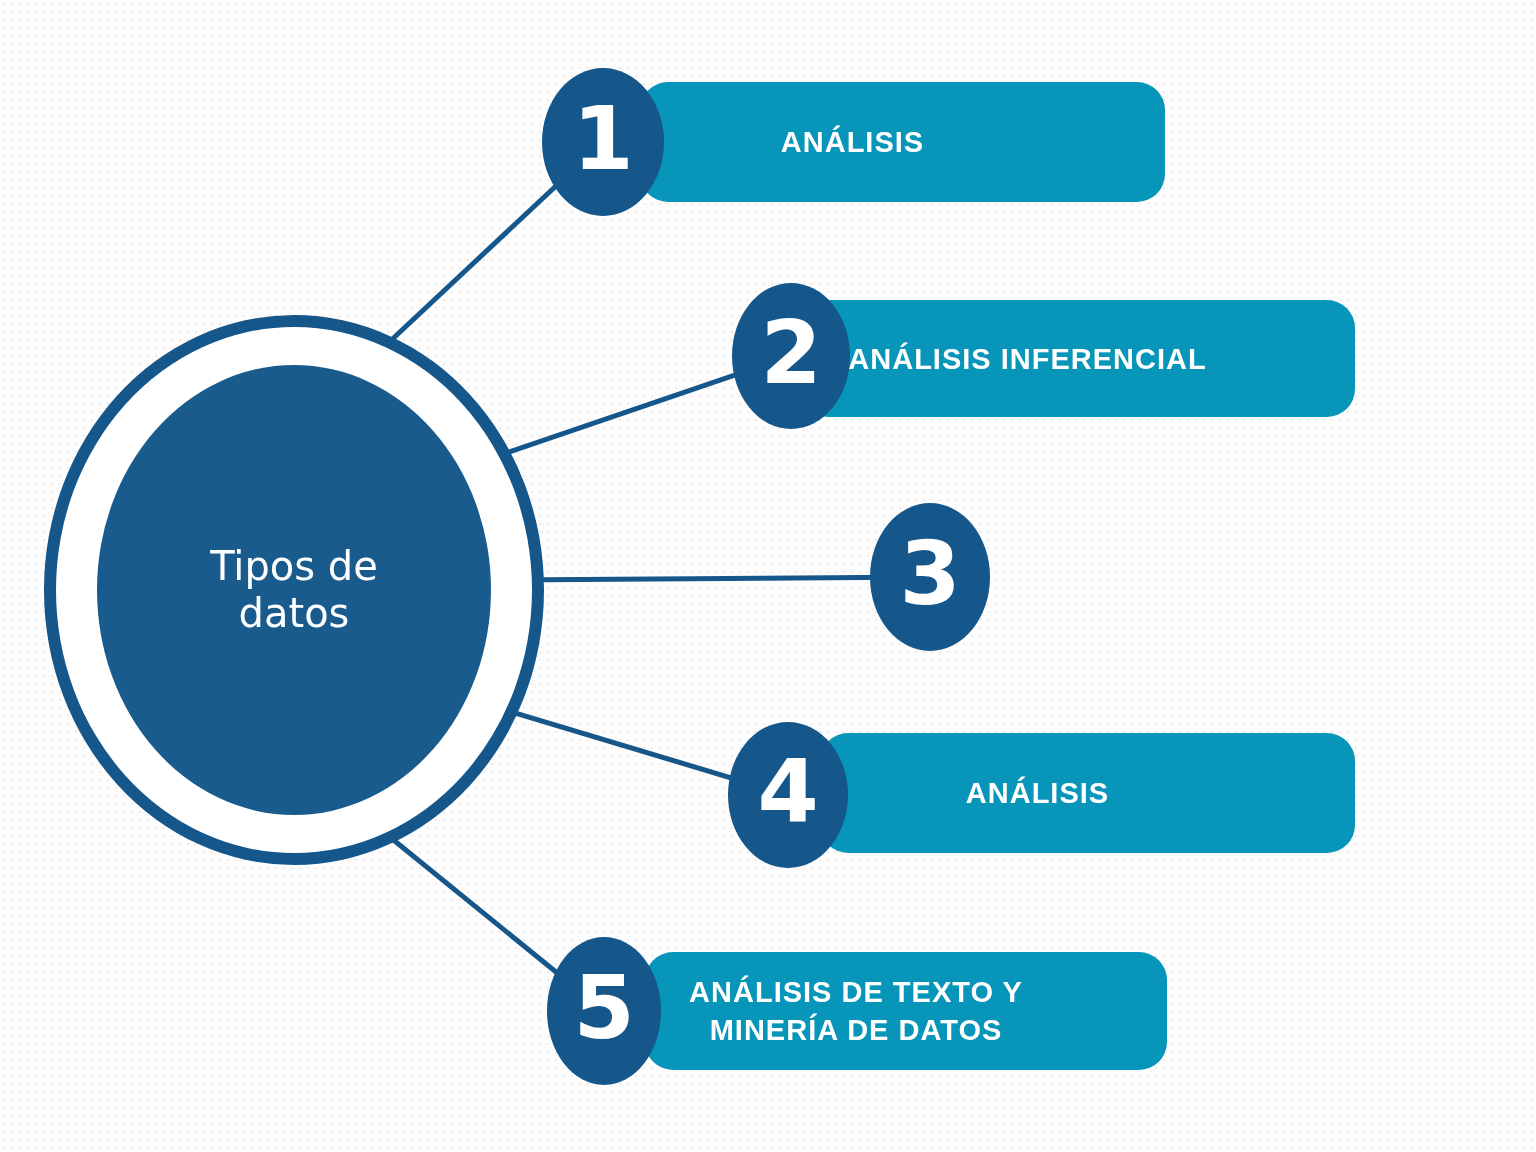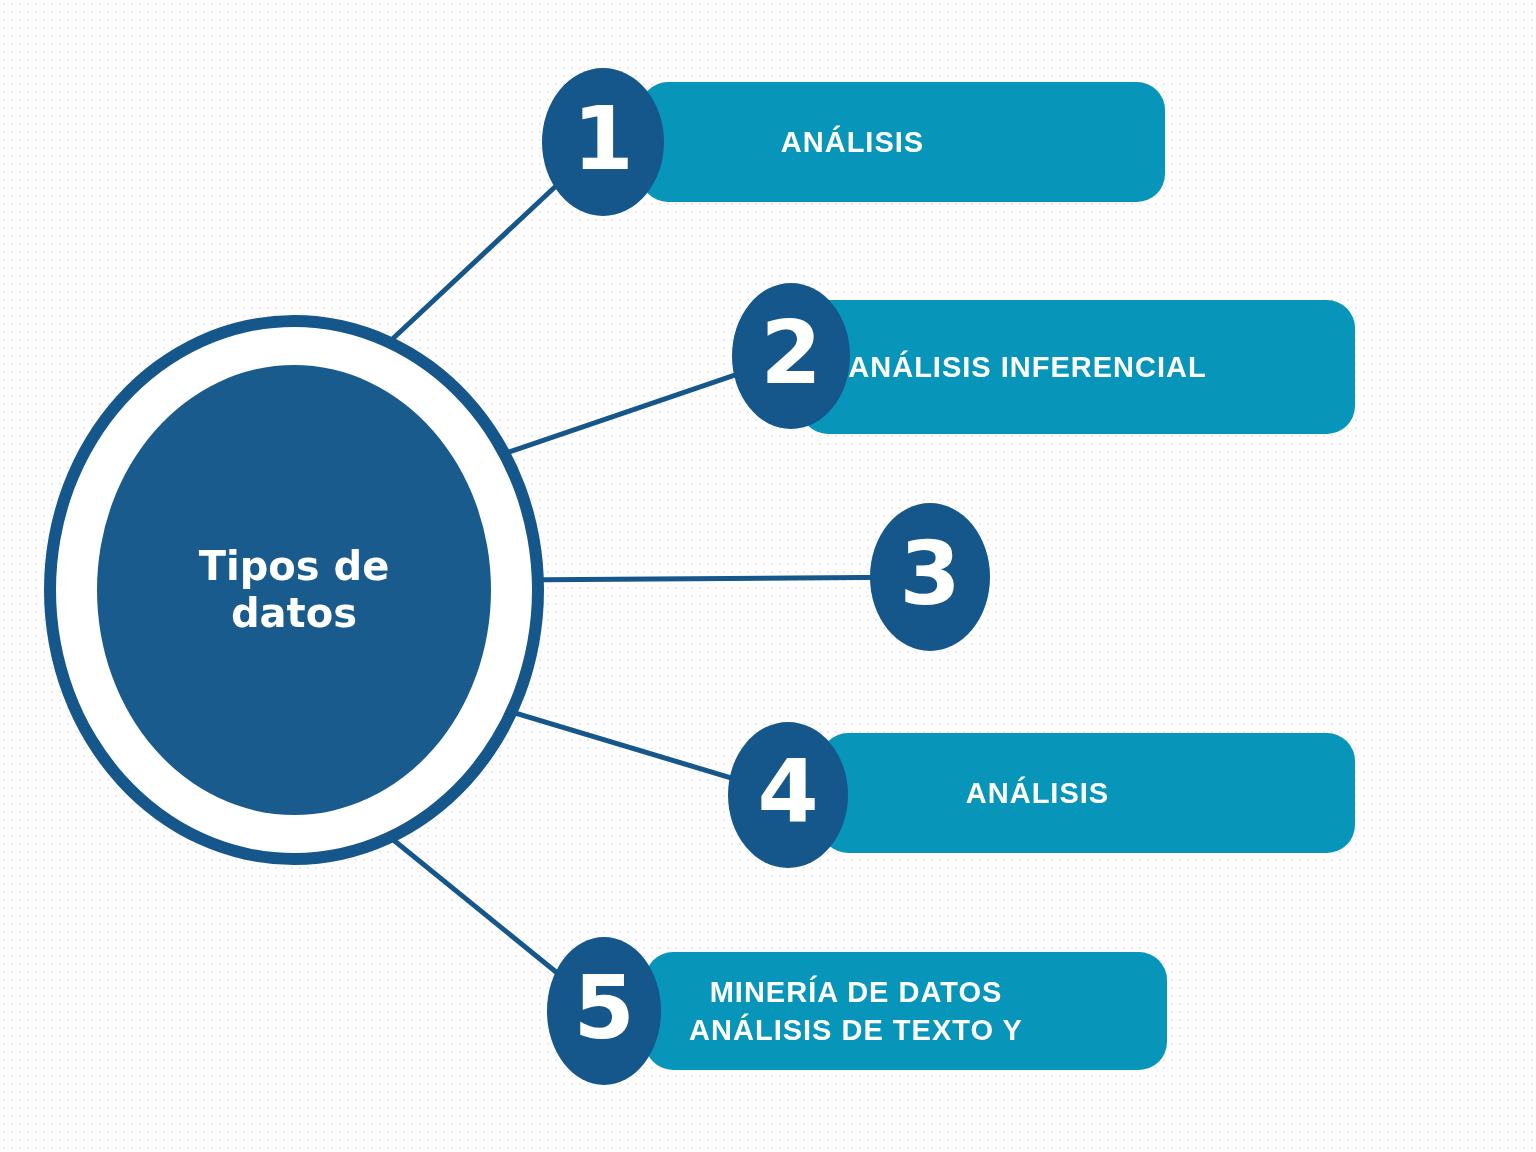--- a/index.html
+++ b/index.html
@@ -27,21 +27,21 @@
   }
   .hub-inner{
     width:394px;height:450px;
     background:var(--hub-fill,#1A5B8E);
     border-radius:50%;
     display:flex;flex-direction:column;align-items:center;justify-content:center;
   }
   .hub-title{
     color:#ffffff;
     font-family:"DejaVu Sans", sans-serif;
-    font-weight:bold;
+    font-weight:normal;
     font-size:40px;line-height:47px;
     text-align:center;
   }
 
   
   .pill{
     position:absolute;z-index:3;
     background:var(--teal,#0795B9);
     border-radius:28px;
     display:flex;flex-direction:column;justify-content:center;
@@ -50,21 +50,21 @@
   }
   .pill-line{
     color:#ffffff;
     font-weight:bold;
     font-size:29px;line-height:38px;
     letter-spacing:1px;
     text-align:center;
     white-space:nowrap;
   }
   #pill-1{left:640px;top:82px;width:525px;height:120px;}
-  #pill-2{left:800px;top:300px;width:555px;height:134px;}
+  #pill-2{left:800px;top:300px;width:555px;height:117px;}
   #pill-3{left:900px;top:515px;width:598px;height:118px;}
   #pill-4{left:820px;top:733px;width:535px;height:120px;}
   #pill-5{left:645px;top:952px;width:522px;height:118px;}
 
   
   .num-circle{
     position:absolute;z-index:4;
     background:var(--dark-blue,#15568B);
     border-radius:50%;
     display:flex;align-items:center;justify-content:center;
@@ -105,22 +105,22 @@
   <div class="pill" id="pill-1">
     <div class="pill-line">ANÁLISIS</div>
   </div>
   <div class="pill" id="pill-2">
     <div class="pill-line">ANÁLISIS INFERENCIAL</div>
   </div>
   <div class="pill" id="pill-4">
     <div class="pill-line">ANÁLISIS</div>
   </div>
   <div class="pill" id="pill-5">
+    <div class="pill-line">ANÁLISIS DE TEXTO Y</div>
     <div class="pill-line">MINERÍA DE DATOS</div>
-    <div class="pill-line">ANÁLISIS DE TEXTO Y</div>
   </div>
 
   <div class="num-circle" id="circle-1">
     <div class="num">1</div>
   </div>
   <div class="num-circle" id="circle-2">
     <div class="num">2</div>
   </div>
   <div class="num-circle" id="circle-3">
     <div class="num">3</div>

